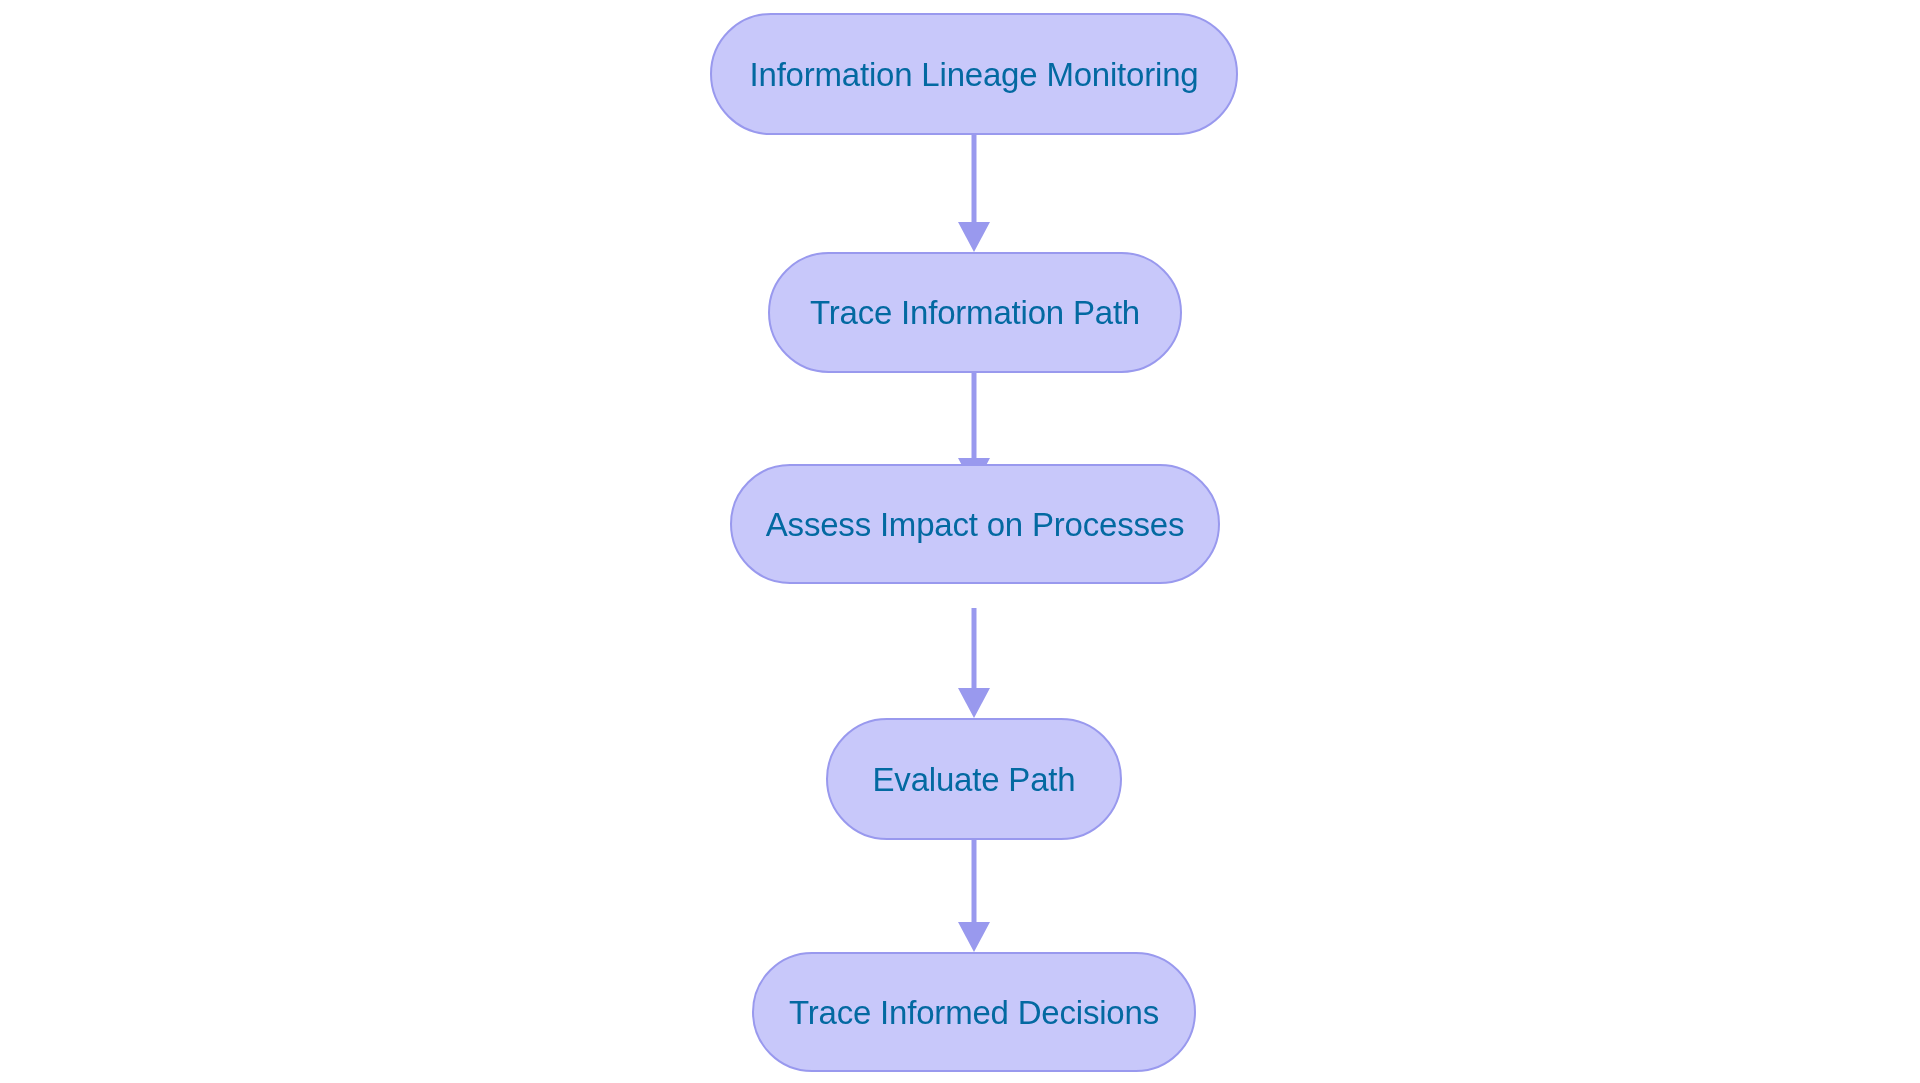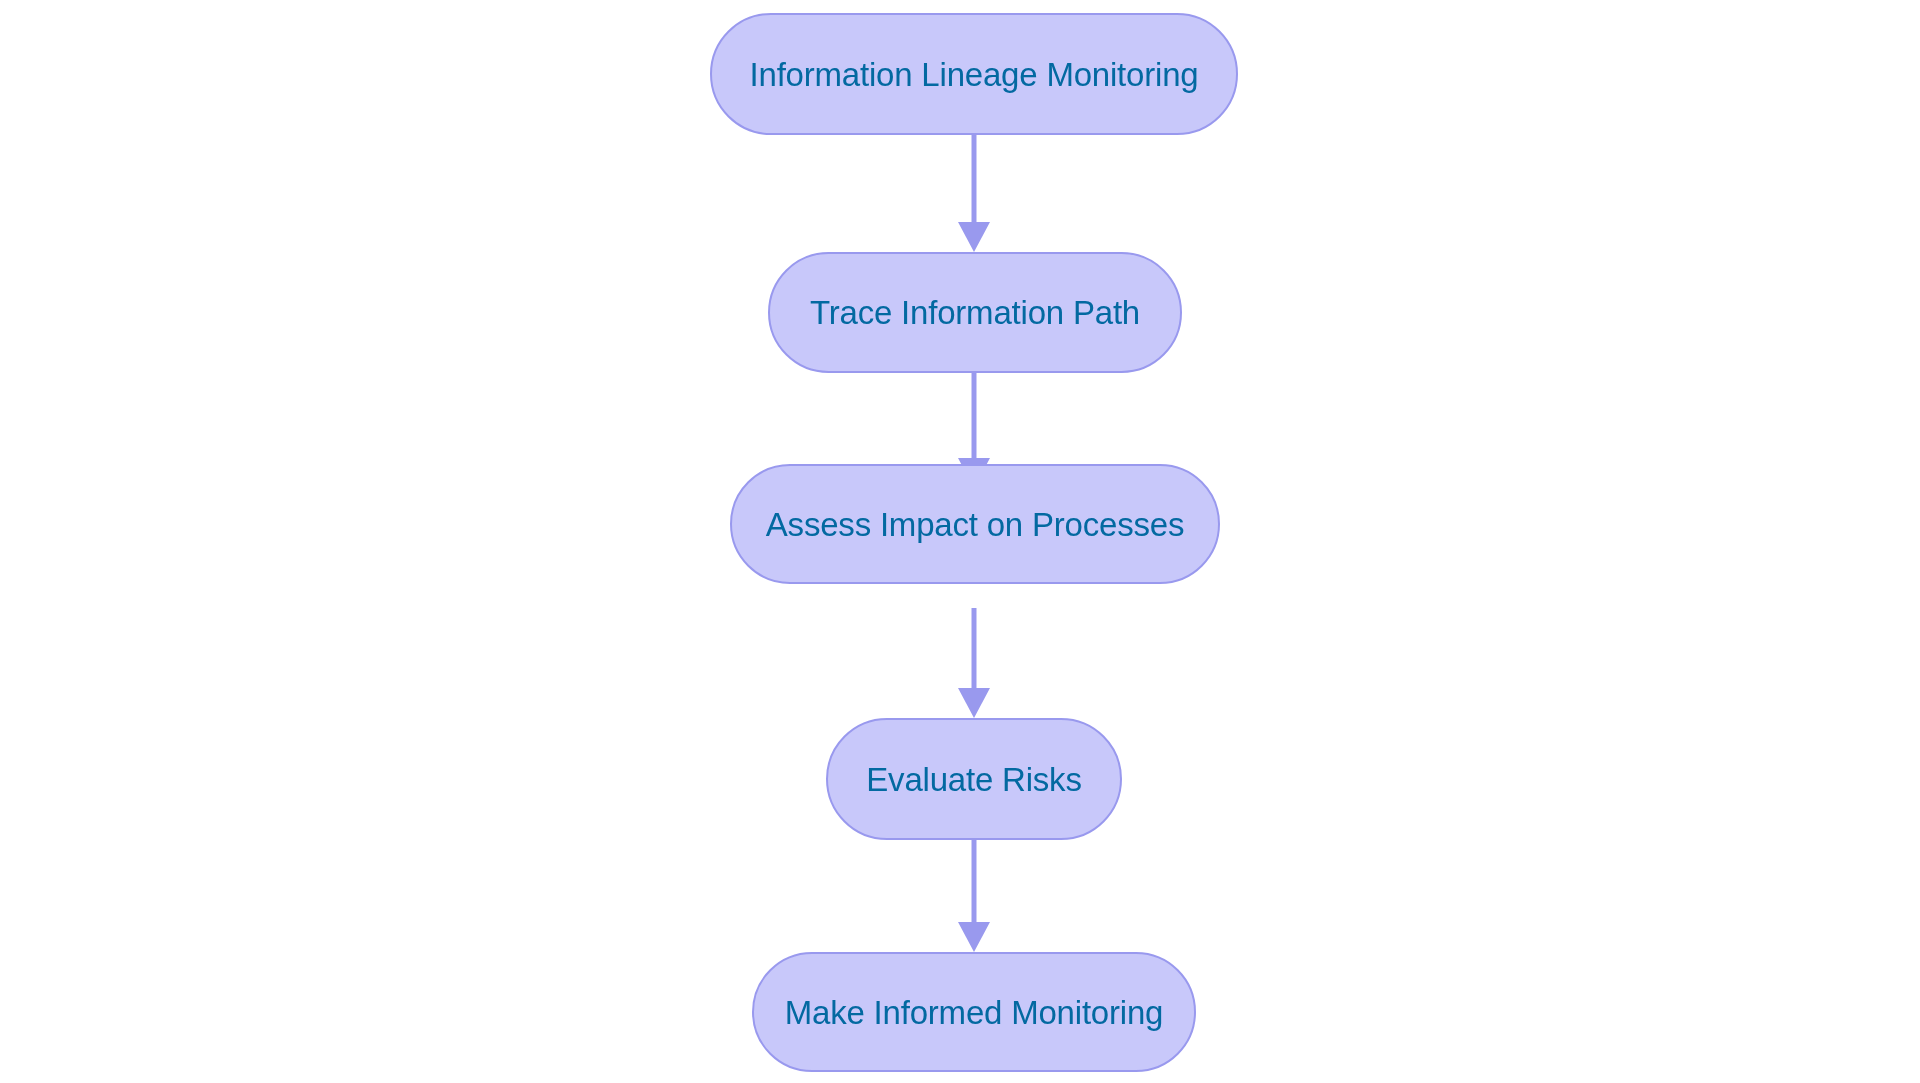--- a/index.html
+++ b/index.html
@@ -108,20 +108,20 @@
 
   <div class="node" id="node-2">
     <span class="node-label">Trace Information Path</span>
   </div>
 
   <div class="node" id="node-3">
     <span class="node-label">Assess Impact on Processes</span>
   </div>
 
   <div class="node" id="node-4">
-    <span class="node-label">Evaluate Risks</span>
+    <span class="node-label">Evaluate Path</span>
   </div>
 
   <div class="node" id="node-5">
-    <span class="node-label">Make Informed Monitoring</span>
+    <span class="node-label">Trace Informed Decisions</span>
   </div>
 
 </div>
 
 </body></html>

